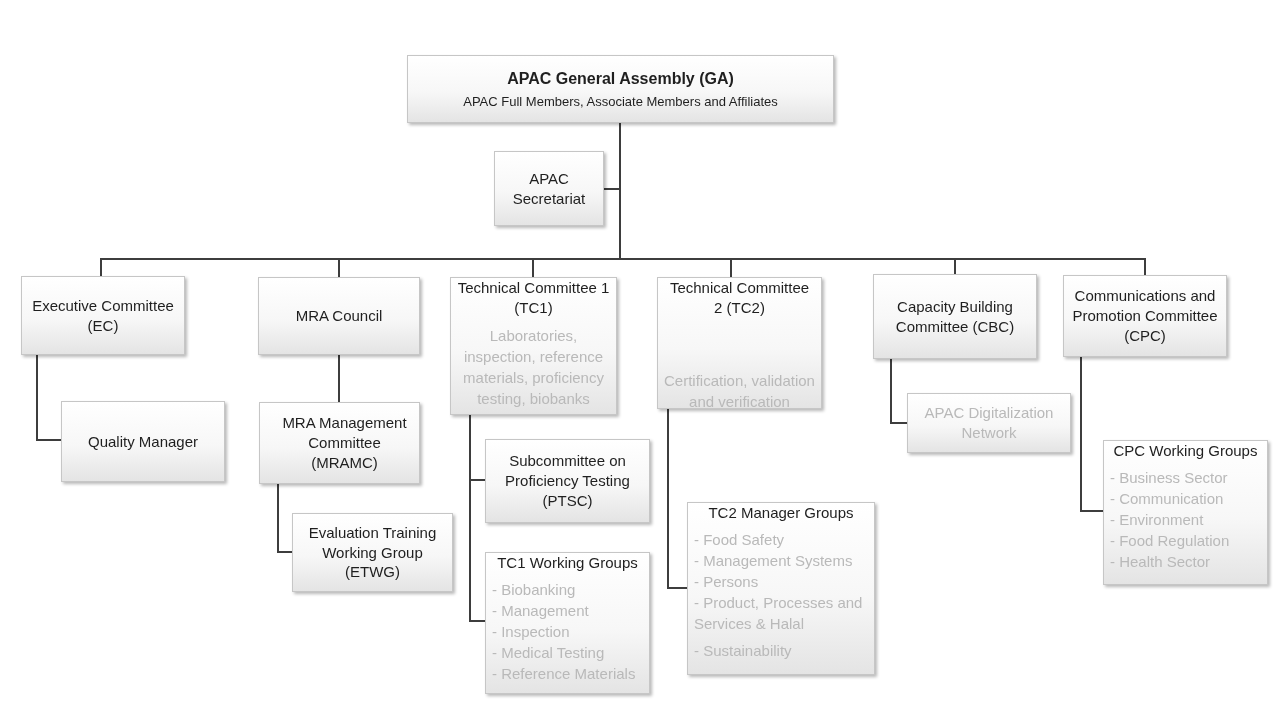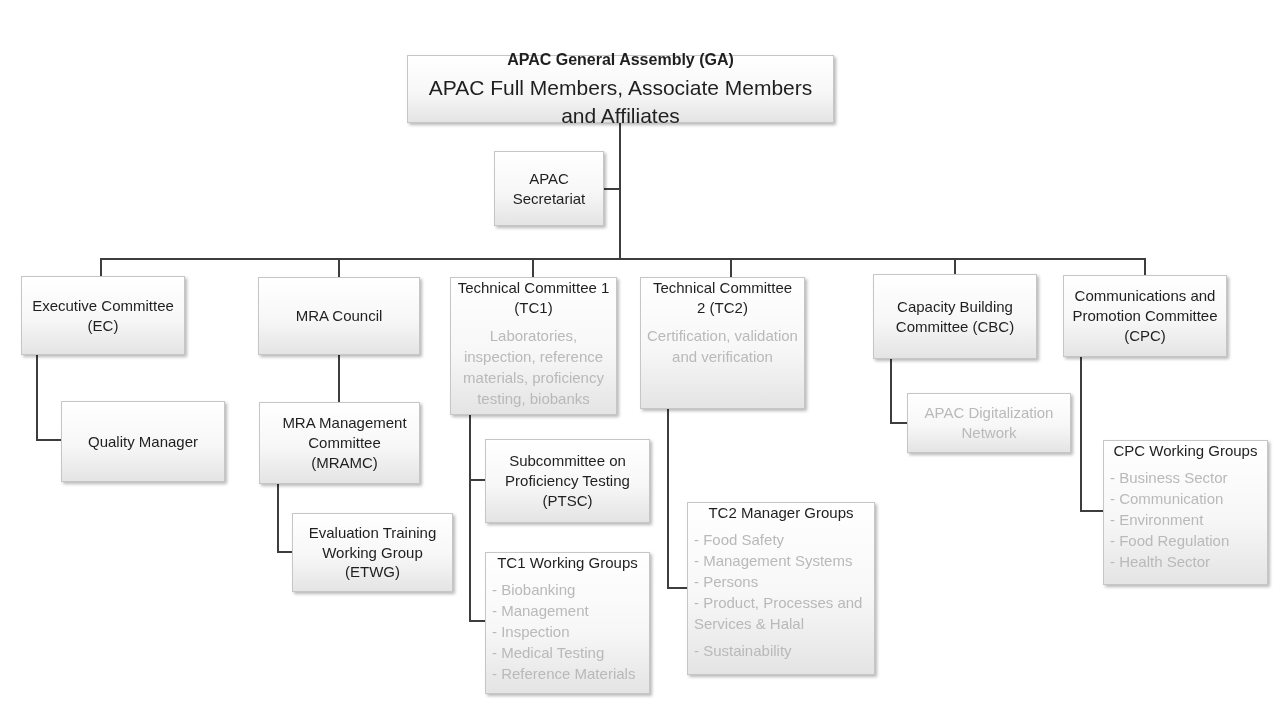--- a/index.html
+++ b/index.html
@@ -27,33 +27,33 @@
     position:absolute;box-sizing:border-box;
     border:1px solid var(--box-border);
     background:linear-gradient(180deg,var(--box-fill-top) 0%,var(--box-fill-mid) 55%,var(--box-fill-bottom) 100%);
     box-shadow:2px 2px 3px rgba(0,0,0,0.28);
     display:flex;flex-direction:column;align-items:center;justify-content:center;
     text-align:center;font-size:15px;line-height:1.32;padding:4px 6px;
   }
   .node.top-align{justify-content:flex-start;padding-top:0;}
   .title{color:var(--text-primary);}
   .title.bold{font-weight:bold;font-size:16px;}
-  .subtitle{color:var(--text-primary);font-size:21px;margin-top:4px;}
+  .subtitle{color:var(--text-primary);font-size:13px;margin-top:4px;}
   .muted{color:var(--text-muted);}
   .desc{color:var(--text-muted);margin-top:7px;line-height:1.4;}
   .items{width:100%;text-align:left;color:var(--text-muted);margin-top:6px;line-height:1.4;}
   .items .item{margin:0;}
   .items .item.gap{margin-top:6px;}
   
   .n-ga   {left:407px;top:55px;width:427px;height:68px;}
   .n-sec  {left:494px;top:151px;width:110px;height:75px;}
   .n-ec   {left:21px;top:276px;width:164px;height:79px;}
   .n-mra  {left:258px;top:277px;width:162px;height:78px;}
   .n-tc1  {left:450px;top:277px;width:167px;height:138px;}
-  .n-tc2  {left:640px;top:277px;width:165px;height:132px;}
+  .n-tc2  {left:657px;top:277px;width:165px;height:132px;gap:45px;}
   .n-cbc  {left:873px;top:274px;width:164px;height:85px;}
   .n-cpc  {left:1063px;top:275px;width:164px;height:82px;}
   .n-qm   {left:61px;top:401px;width:164px;height:81px;}
   .n-mramc{left:259px;top:402px;width:161px;height:82px;padding-left:16px;}
   .n-etwg {left:292px;top:513px;width:161px;height:79px;}
   .n-ptsc {left:485px;top:439px;width:165px;height:84px;}
   .n-tc1wg{left:485px;top:552px;width:165px;height:142px;}
   .n-tc2wg{left:687px;top:502px;width:188px;height:173px;}
   .n-adn  {left:907px;top:393px;width:164px;height:60px;}
   .n-cpcwg{left:1103px;top:440px;width:165px;height:145px;}

